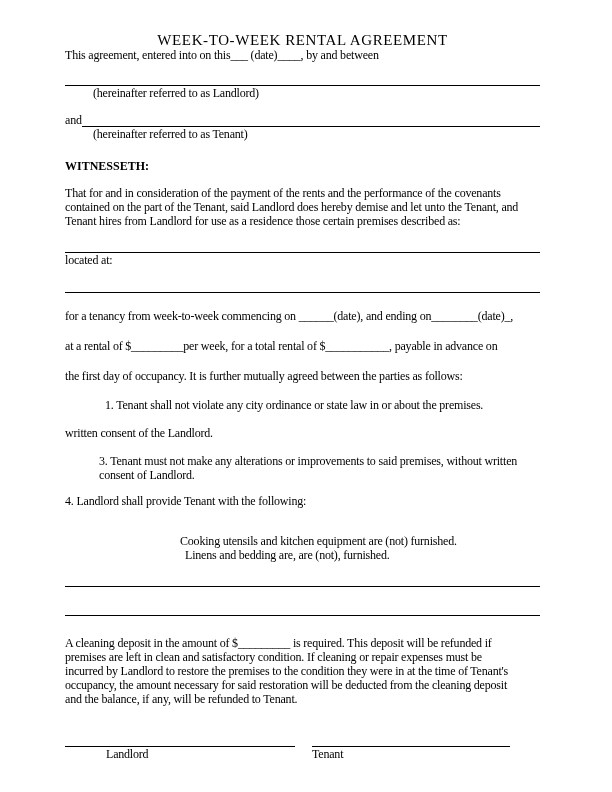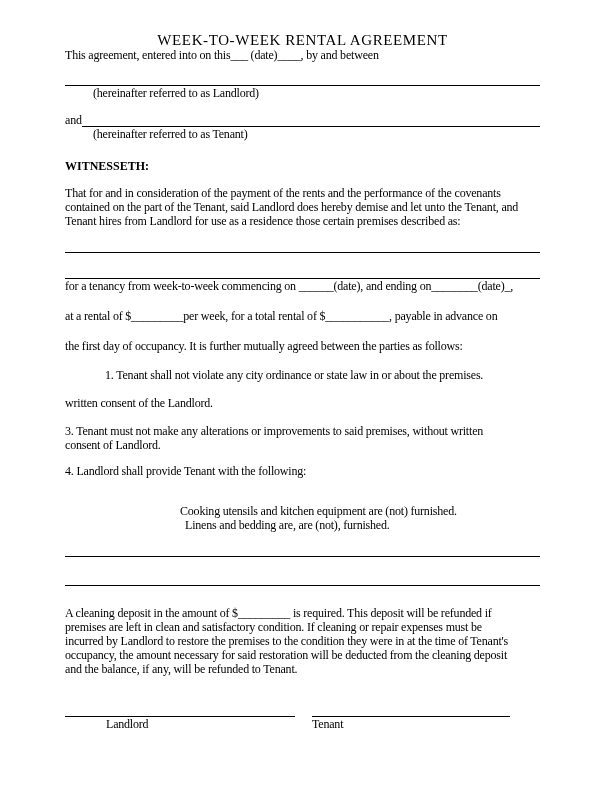--- a/index.html
+++ b/index.html
@@ -52,26 +52,26 @@
     height: 13px;
   }
   .witnesseth-heading {
     margin-top: 18px;
     font-weight: bold;
     letter-spacing: 0;
   }
   .witnesseth-para { margin-top: 13px; }
   .premises-rule   { margin-top: 24px; }
   .address-rule    { margin-top: 25px; }
-  .tenancy-1       { margin-top: 0; }
+  .tenancy-1       { margin-top: 16px; }
   .tenancy-2       { margin-top: 16px; }
   .tenancy-3       { margin-top: 16px; }
   .clause-1        { margin-top: 15px; margin-left: 40px; }
   .clause-2        { margin-top: 14px; }
-  .clause-3        { margin-top: 14px; }
+  .clause-3        { margin-top: 14px; margin-left: 34px; }
   .clause-4        { margin-top: 12px; }
   .clause4-item    { padding-left: 115px; margin-top: 26px; }
   .clause4-item-2  { padding-left: 120px; }
   .blank-rule-1    { margin-top: 24px; }
   .blank-rule-2    { margin-top: 28px; }
   .deposit-para    { margin-top: 20px; }
   .sig-row {
     margin-top: 40px;
     display: flex;
   }
@@ -102,20 +102,21 @@
 
   <div class="line witnesseth-heading">WITNESSETH:</div>
 
   <div class="witnesseth-para">
     <div class="line">That for and in consideration of the payment of the rents and the performance of the covenants</div>
     <div class="line">contained on the part of the Tenant, said Landlord does hereby demise and let unto the Tenant, and</div>
     <div class="line">Tenant hires from Landlord for use as a residence those certain premises described as:</div>
   </div>
 
   <div class="rule premises-rule"></div>
+  <div class="line">located at:</div>
 
   <div class="rule address-rule"></div>
 
   <div class="line tenancy-1">for a tenancy from week-to-week commencing on ______(date), and ending on________(date)_,</div>
   <div class="line tenancy-2">at a rental of $_________per week, for a total rental of $___________, payable in advance on</div>
   <div class="line tenancy-3">the first day of occupancy. It is further mutually agreed between the parties as follows:</div>
 
   <div class="line clause-1">1. Tenant shall not violate any city ordinance or state law in or about the premises.</div>
 
   <div class="clause-2">

